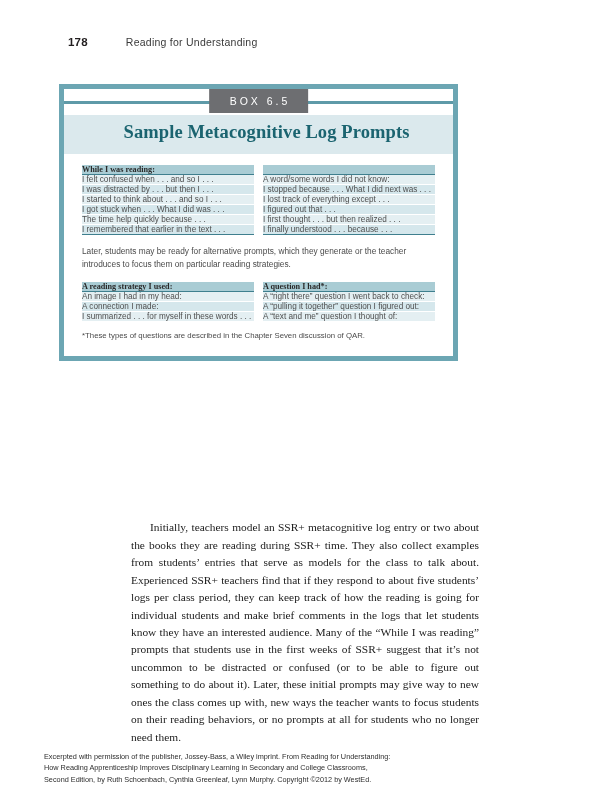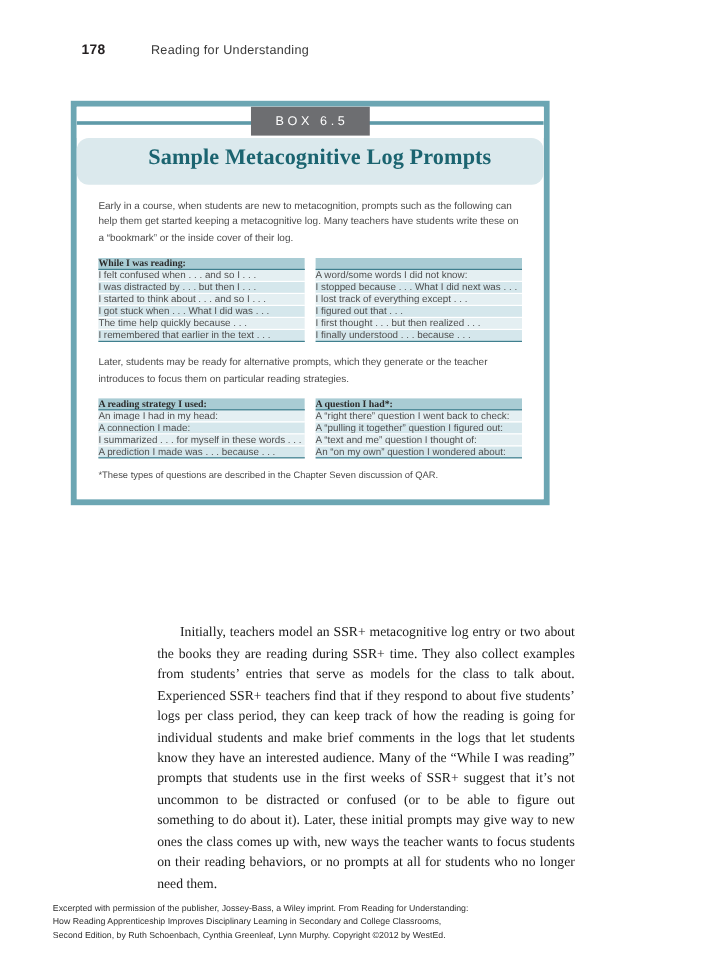--- a/index.html
+++ b/index.html
@@ -84,21 +84,20 @@
     font-size: 10.5px;
     letter-spacing: 3px;
     padding: 6px 18px 6px 21px;
     font-family: "Liberation Sans", sans-serif;
   }
 
   .box-title-band {
     background: #dbe9ed;
     text-align: center;
     padding: 7px 10px 11px 26px;
-    border-radius: 10px;
   }
   .box-title {
     font-family: "Liberation Serif", serif;
     font-weight: bold;
     font-size: 18.5px;
     color: #1b6470;
     letter-spacing: 0.1px;
   }
 
   .box-body {
@@ -210,21 +209,20 @@
         <div class="box-tab-rule"></div>
         <div class="box-tab">BOX 6.5</div>
       </div>
 
       <div class="box-title-band">
         <span class="box-title">Sample Metacognitive Log Prompts</span>
       </div>
 
       <div class="box-body">
 
-        <p class="box-para">Early in a course, when students are new to metacognition, prompts such as the following can help them get started keeping a metacognitive log. Many teachers have students write these on a “bookmark” or the inside cover of their log.</p>
 
         <table class="prompt-table">
           <tbody>
             <tr>
               <td class="hdr-cell">While I was reading:</td>
               <td class="col-gap"></td>
               <td class="hdr-cell blank"></td>
             </tr>
 
             <tr>
@@ -276,25 +274,20 @@
             </tr>
             <tr>
               <td class="cell even">A connection I made:</td>
               <td class="col-gap"></td>
               <td class="cell even">A “pulling it together” question I figured out:</td>
             </tr>
             <tr>
               <td class="cell odd">I summarized . . . for myself in these words . . .</td>
               <td class="col-gap"></td>
               <td class="cell odd">A “text and me” question I thought of:</td>
-            </tr>
-            <tr>
-              <td class="cell even last">A prediction I made was . . . because . . .</td>
-              <td class="col-gap"></td>
-              <td class="cell even last">An “on my own” question I wondered about:</td>
             </tr>
           </tbody>
         </table>
 
         <p class="footnote">*These types of questions are described in the Chapter Seven discussion of QAR.</p>
       </div>
     </div>
   </div>
 
   <p class="body-text">Initially, teachers model an SSR+ metacognitive log entry or two about the books they are reading during SSR+ time. They also collect examples from students’ entries that serve as models for the class to talk about. Experienced SSR+ teachers find that if they respond to about five students’ logs per class period, they can keep track of how the reading is going for individual students and make brief comments in the logs that let students know they have an interested audience. Many of the “While I was reading” prompts that students use in the first weeks of SSR+ suggest that it’s not uncommon to be distracted or confused (or to be able to figure out something to do about it). Later, these initial prompts may give way to new ones the class comes up with, new ways the teacher wants to focus students on their reading behaviors, or no prompts at all for students who no longer need them.</p>

